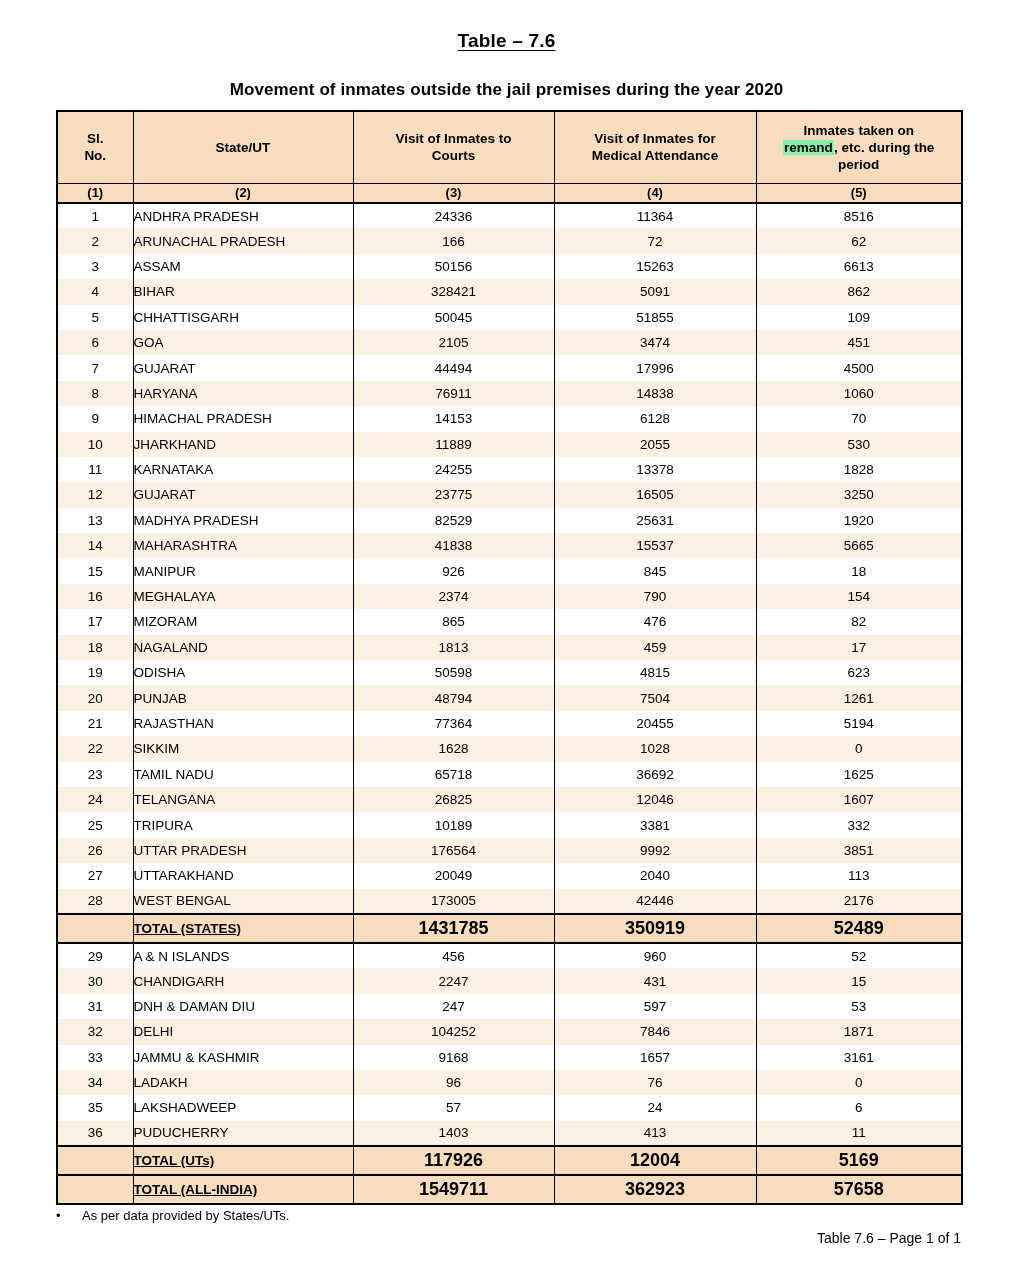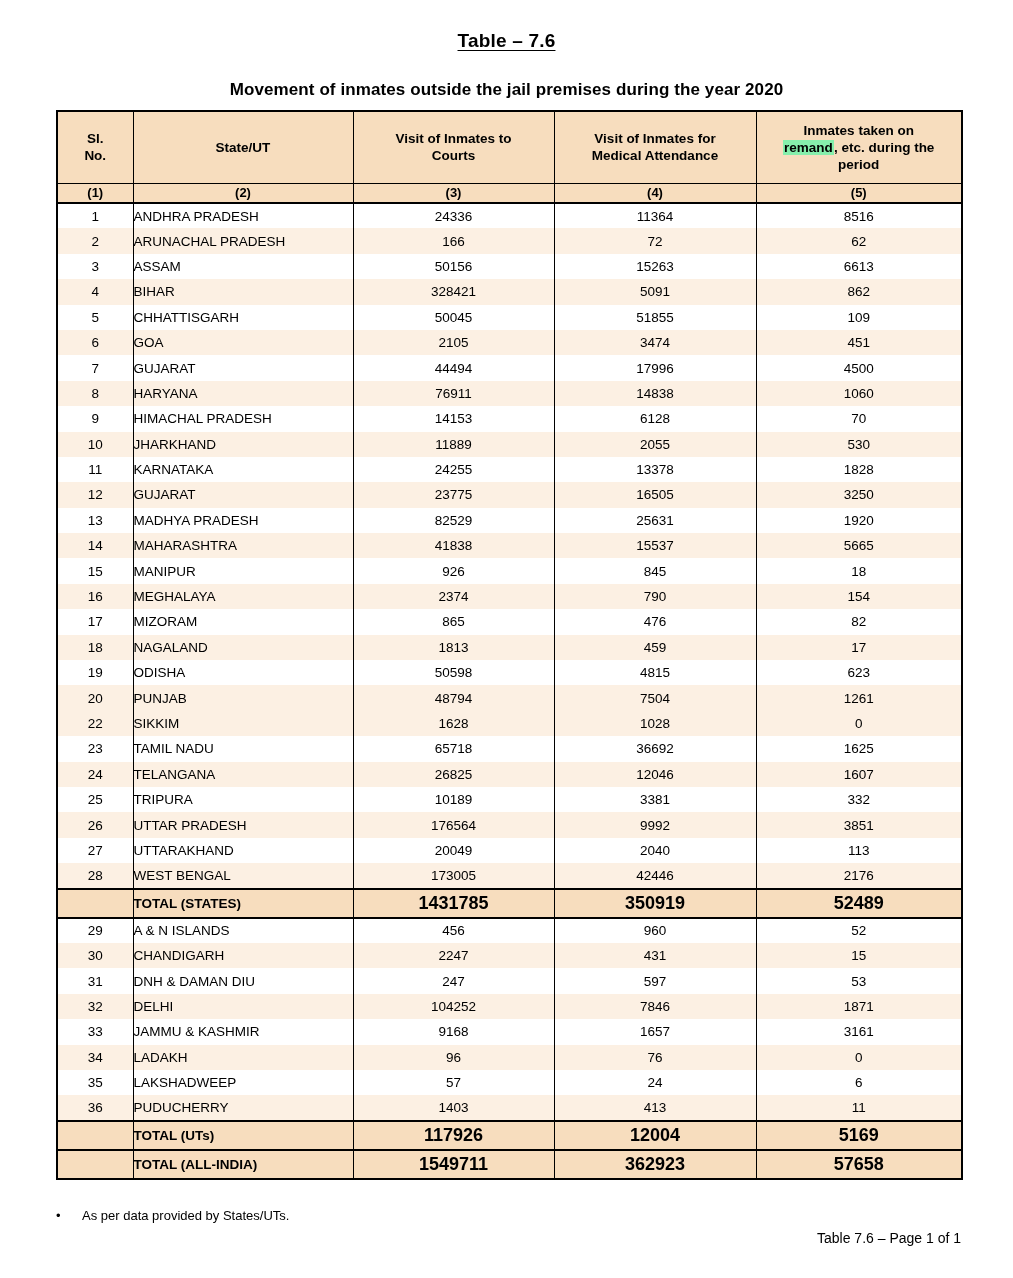--- a/index.html
+++ b/index.html
@@ -127,20 +127,21 @@
     background: #F7DDBE;
     font-weight: bold;
     height: 29px;
     border-top: 2.5px solid #000;
     border-bottom: 2.5px solid #000;
   }
   tr.total td.state {
     vertical-align: middle;
     padding-top: 0;
     font-size: 13.5px;
+    text-decoration: underline;
   }
   tr.total td.num {
     vertical-align: middle;
     padding-bottom: 0;
     font-size: 18px;
   }
   tr.total-last td { border-bottom: 2.5px solid #000; }
 
   tr.first-body td { border-top: none; }
 
@@ -355,20 +356,27 @@
             <td class="num">4815</td>
             <td class="num">623</td>
           </tr>
           <tr class="drow even">
             <td class="sl">20</td>
             <td class="state">PUNJAB</td>
             <td class="num">48794</td>
             <td class="num">7504</td>
             <td class="num">1261</td>
           </tr>
+          <tr class="drow odd">
+            <td class="sl">21</td>
+            <td class="state">RAJASTHAN</td>
+            <td class="num">77364</td>
+            <td class="num">20455</td>
+            <td class="num">5194</td>
+          </tr>
           <tr class="drow even">
             <td class="sl">22</td>
             <td class="state">SIKKIM</td>
             <td class="num">1628</td>
             <td class="num">1028</td>
             <td class="num">0</td>
           </tr>
           <tr class="drow odd">
             <td class="sl">23</td>
             <td class="state">TAMIL NADU</td>

